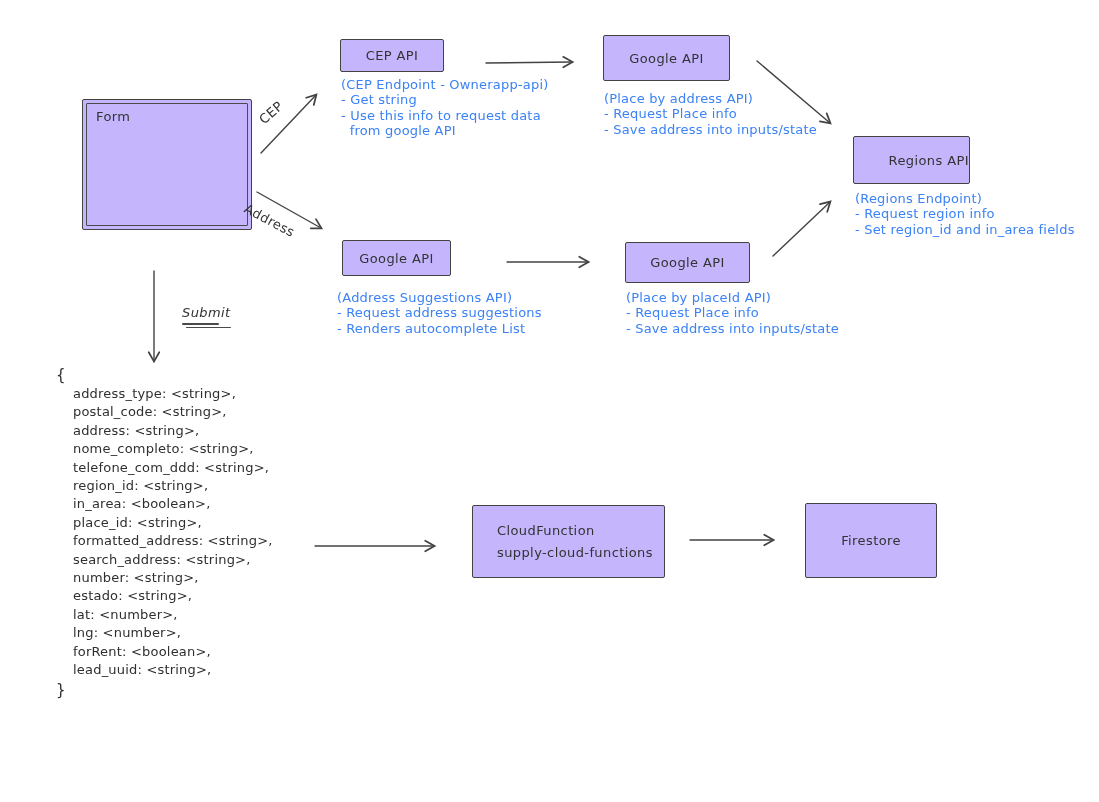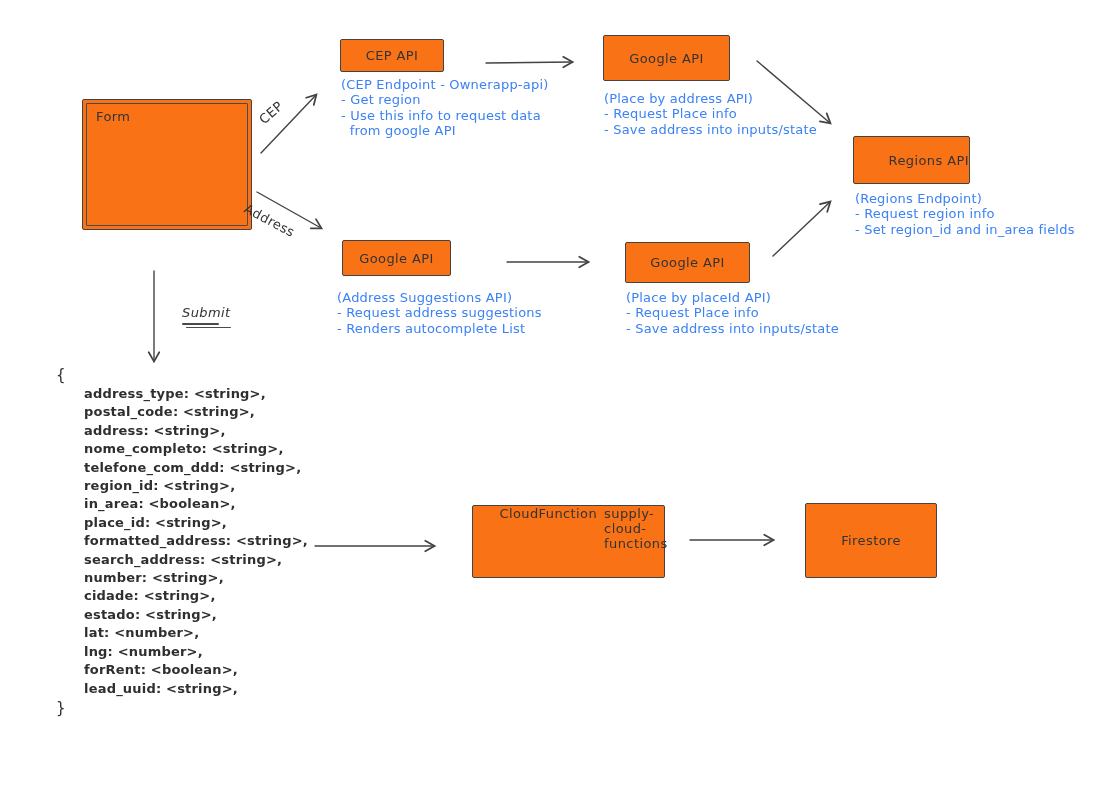--- a/index.html
+++ b/index.html
@@ -9,21 +9,21 @@
     background:#ffffff;
     font-family:"DejaVu Sans", sans-serif;
     color:#333333;
     overflow:hidden;
   }
   .arrow-layer{position:absolute;left:0;top:0;width:1099px;height:802px;}
   .node{
     position:absolute;
     border:1.6px solid #434343;
     border-radius:2px;
-    background:#f97316;
+    background:#c4b5fd;
     display:flex;align-items:center;justify-content:center;
     box-sizing:border-box;
   }
   .node-title{
     font-size:13px;letter-spacing:.4px;color:#333;
     white-space:nowrap;
   }
   .form-inner{
     position:absolute;inset:3px;
     border:1.4px solid #4a4a4a;border-radius:1px;
@@ -43,24 +43,24 @@
   .rot-cep{transform:rotate(-41deg);transform-origin:left bottom;}
   .rot-address{transform:rotate(28deg);transform-origin:left top;}
   .submit-underline{
     position:absolute;height:2px;background:#4a4a4a;border-radius:1px;
   }
   .payload{
     position:absolute;left:56px;top:365px;
     font-size:13px;letter-spacing:.2px;color:#2f2f2f;
   }
   .payload-brace{font-size:15px;line-height:20px;}
-  .payload-lines{margin-left:28px;font-weight:bold;}
+  .payload-lines{margin-left:17px;}
   .payload-line{line-height:18.4px;white-space:pre;}
-  .cf-box{flex-direction:row;align-items:flex-start;justify-content:center;
-          padding-left:30px;gap:7px;}
+  .cf-box{flex-direction:column;align-items:flex-start;justify-content:center;
+          padding-left:24px;gap:7px;}
   .cf-line{font-size:13px;letter-spacing:.4px;}
 </style>
 </head>
 <body>
 
 <div class="canvas">
 
   <svg class="arrow-layer" width="1099" height="802" viewBox="0 0 1099 802" xmlns="http://www.w3.org/2000/svg">
     <defs>
       <marker id="ah" viewBox="0 0 12 12" refX="9.5" refY="6" markerWidth="10" markerHeight="10" orient="auto-start-reverse">
@@ -89,21 +89,21 @@
   <div class="edge-label rot-address" style="left:249px;top:201px;">Address</div>
   <div class="edge-label" style="left:182px;top:305px;font-style:italic;">Submit</div>
   <div class="submit-underline" style="left:182px;top:323px;width:37px;"></div>
   <div class="submit-underline" style="left:186px;top:327px;width:45px;height:1.4px;"></div>
 
   <div class="node" style="left:340px;top:39px;width:104px;height:33px;">
     <div class="node-title">CEP API</div>
   </div>
   <div class="note" style="left:341px;top:77px;">
     <div class="note-line">(CEP Endpoint - Ownerapp-api)</div>
-    <div class="note-line">- Get region</div>
+    <div class="note-line">- Get string</div>
     <div class="note-line">- Use this info to request data</div>
     <div class="note-line">  from google API</div>
   </div>
 
   <div class="node" style="left:603px;top:35px;width:127px;height:46px;">
     <div class="node-title">Google API</div>
   </div>
   <div class="note" style="left:604px;top:91px;">
     <div class="note-line">(Place by address API)</div>
     <div class="note-line">- Request Place info</div>
@@ -144,21 +144,20 @@
       <div class="payload-line">postal_code: &lt;string&gt;,</div>
       <div class="payload-line">address: &lt;string&gt;,</div>
       <div class="payload-line">nome_completo: &lt;string&gt;,</div>
       <div class="payload-line">telefone_com_ddd: &lt;string&gt;,</div>
       <div class="payload-line">region_id: &lt;string&gt;,</div>
       <div class="payload-line">in_area: &lt;boolean&gt;,</div>
       <div class="payload-line">place_id: &lt;string&gt;,</div>
       <div class="payload-line">formatted_address: &lt;string&gt;,</div>
       <div class="payload-line">search_address: &lt;string&gt;,</div>
       <div class="payload-line">number: &lt;string&gt;,</div>
-      <div class="payload-line">cidade: &lt;string&gt;,</div>
       <div class="payload-line">estado: &lt;string&gt;,</div>
       <div class="payload-line">lat: &lt;number&gt;,</div>
       <div class="payload-line">lng: &lt;number&gt;,</div>
       <div class="payload-line">forRent: &lt;boolean&gt;,</div>
       <div class="payload-line">lead_uuid: &lt;string&gt;,</div>
     </div>
     <div class="payload-brace">}</div>
   </div>
 
   <div class="node cf-box" style="left:472px;top:505px;width:193px;height:73px;">

